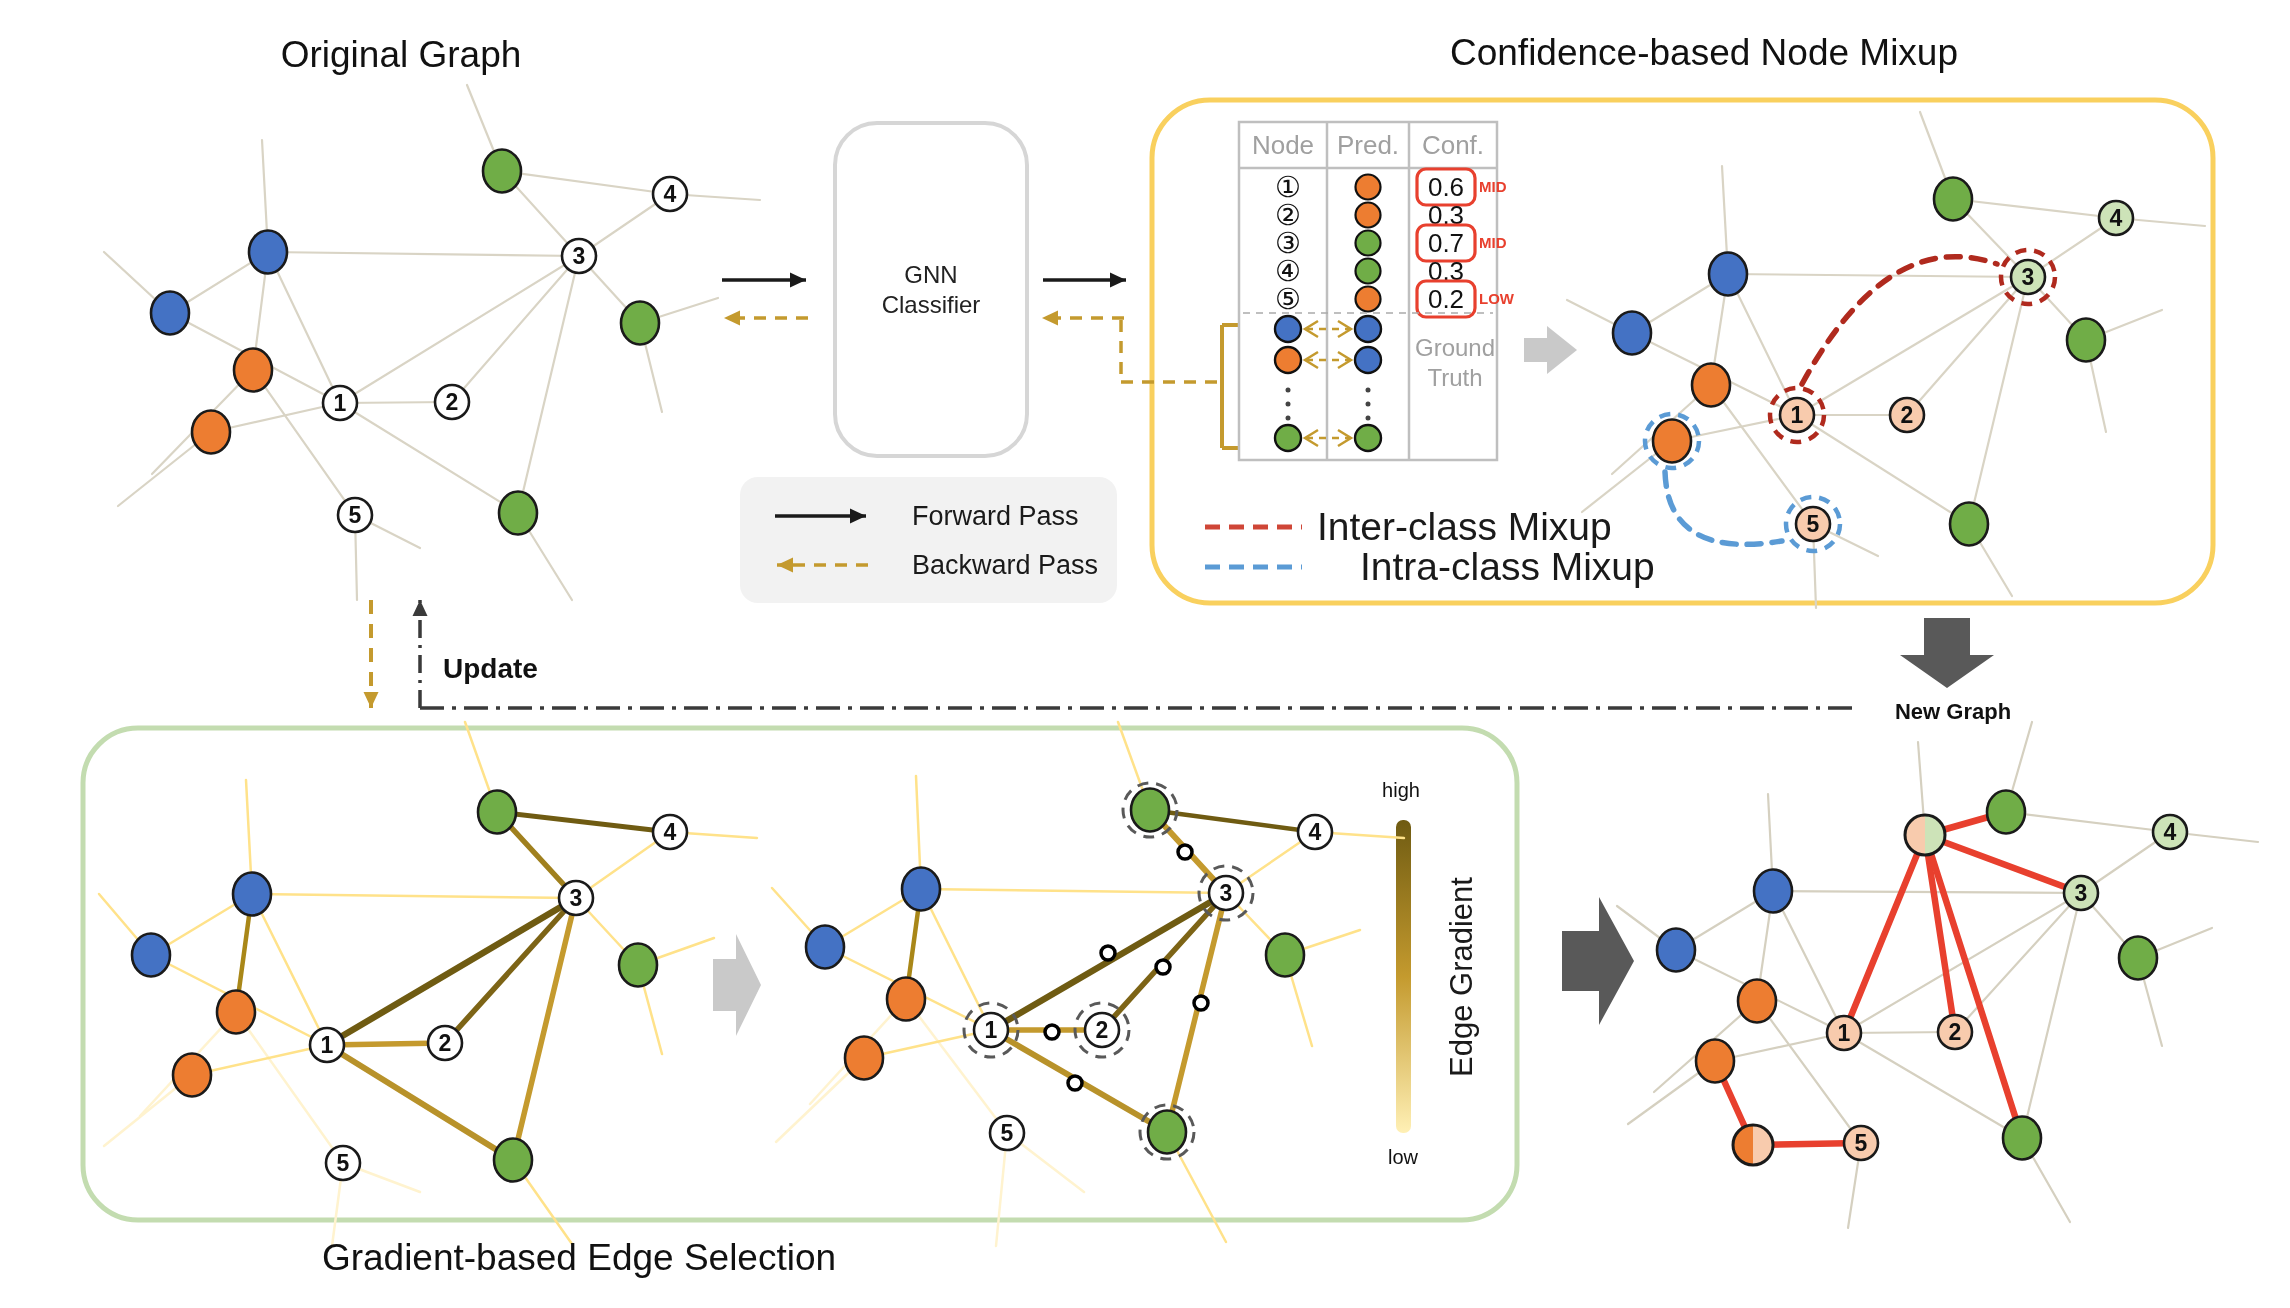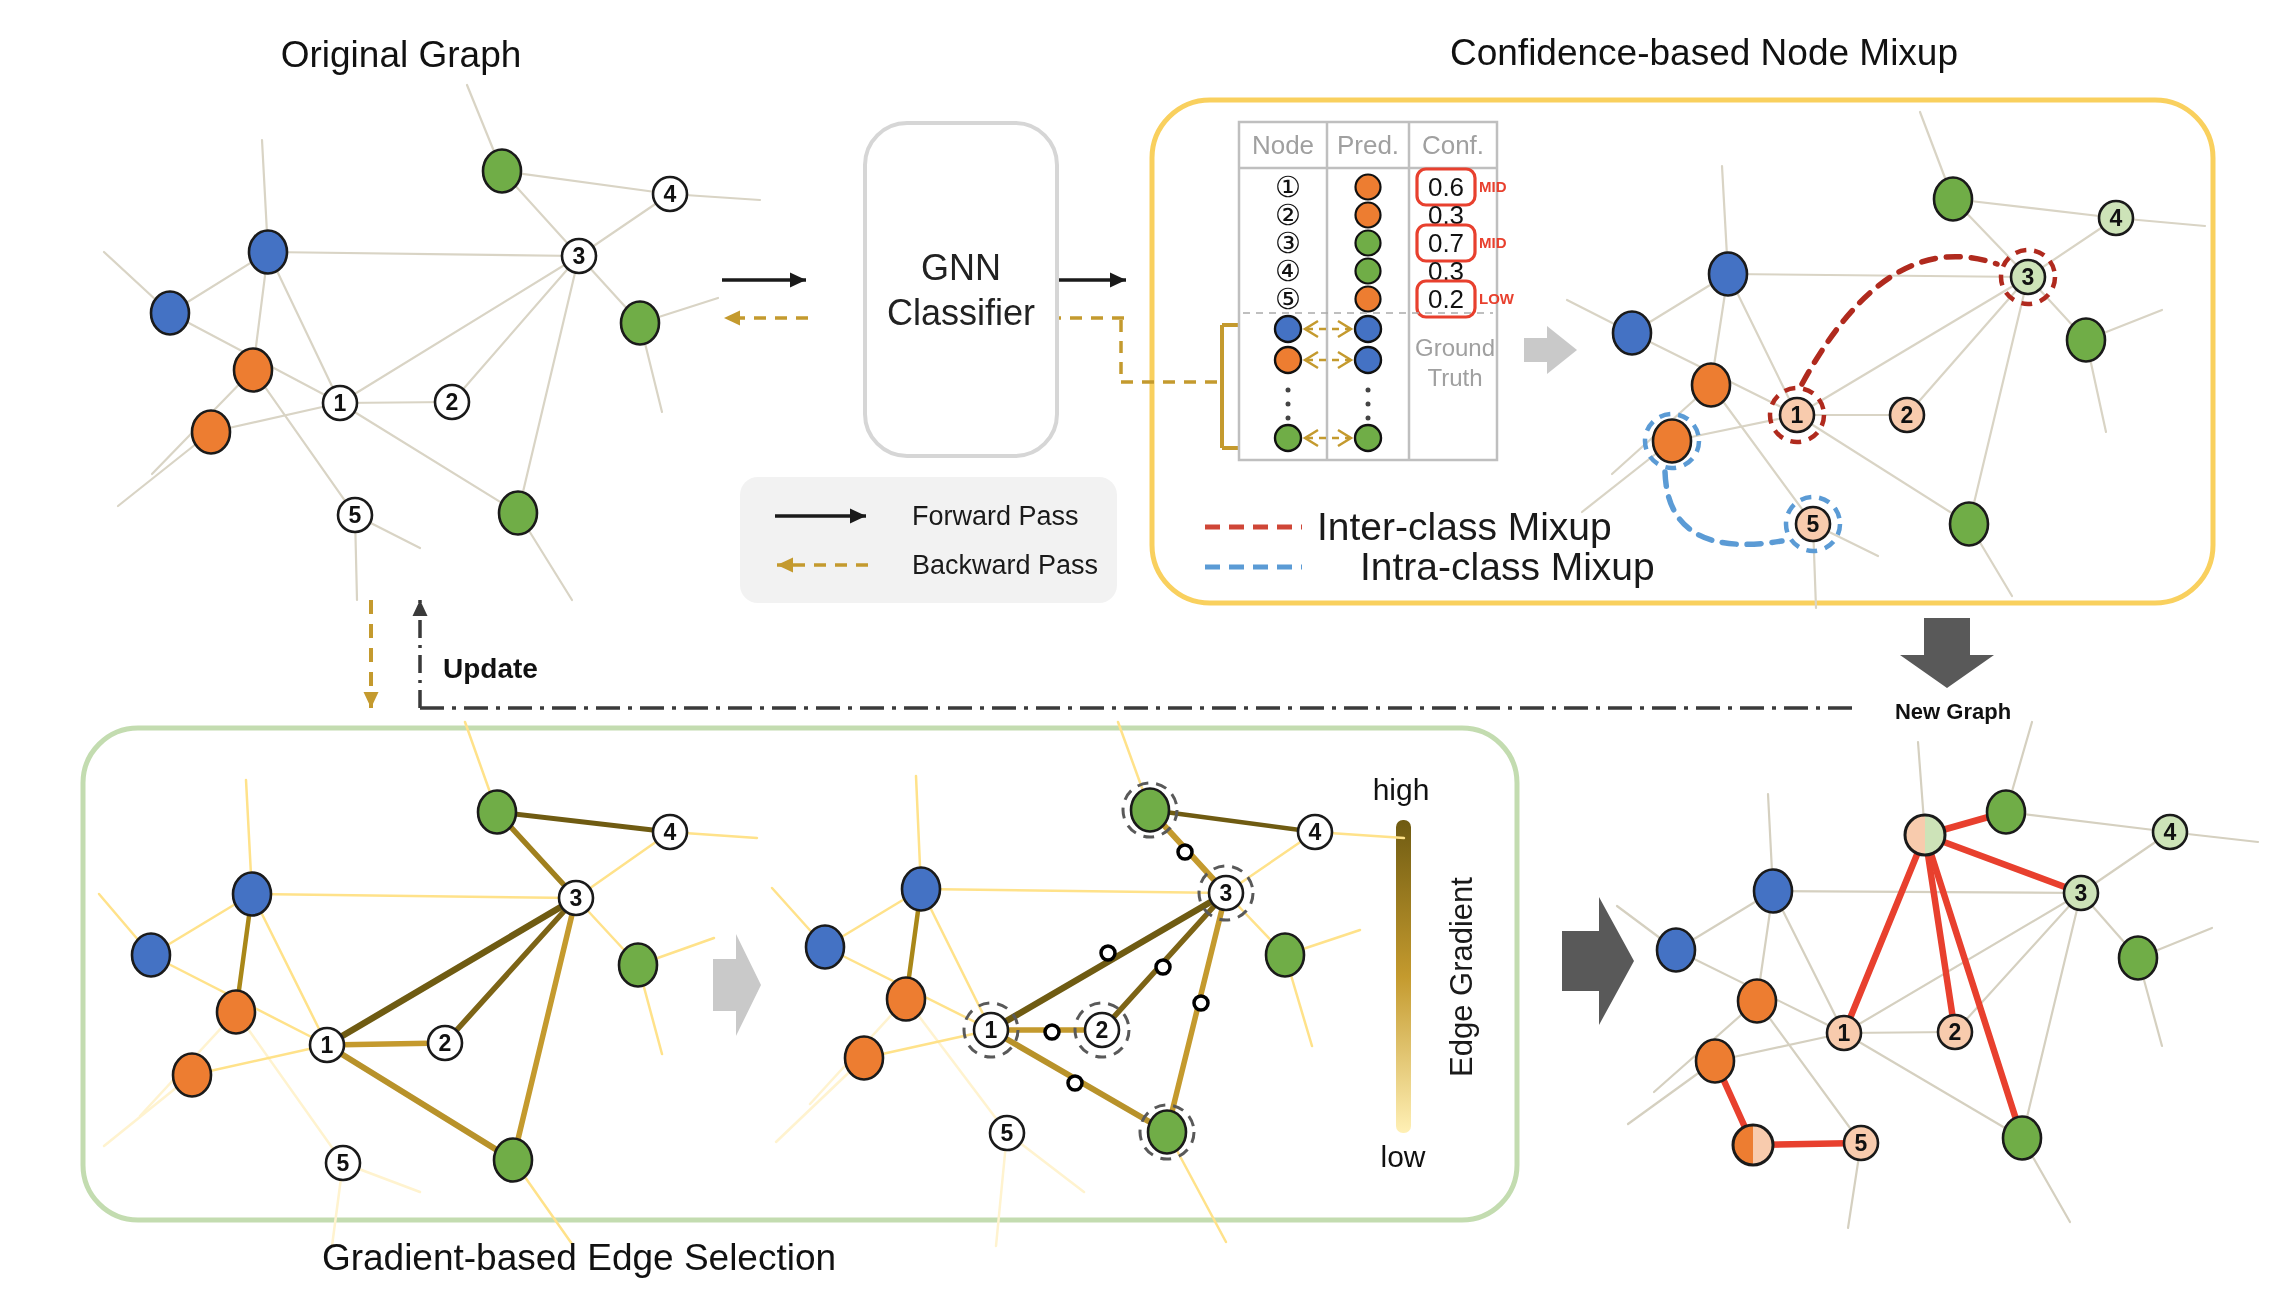--- a/index.html
+++ b/index.html
@@ -7,24 +7,24 @@
        font-family:"Liberation Sans","DejaVu Sans",sans-serif;color:#111;}
   svg{position:absolute;left:0;top:0;}
   svg text{font-family:"Liberation Sans","DejaVu Sans",sans-serif;}
   .t{position:absolute;transform:translate(-50%,-50%);white-space:nowrap;}
   .l{position:absolute;transform:translateY(-50%);white-space:nowrap;}
   .title{font-size:37px;font-weight:normal;}
   .sub{font-size:22px;font-weight:bold;}
   .gnnbox{position:absolute;left:833px;top:121px;width:196px;height:337px;
           box-sizing:border-box;border:4px solid #D6D6D6;border-radius:44px;
           background:#fff;display:flex;flex-direction:column;align-items:center;
-          justify-content:center;font-size:36px;line-height:1.25;color:#222;margin-left:30px;}
+          justify-content:center;font-size:24px;line-height:1.25;color:#222;}
   .leg{font-size:27px;color:#1a1a1a;}
   .mleg{font-size:39px;color:#1a1a1a;}
-  .cb{font-size:30px;color:#111;}
+  .cb{font-size:20px;color:#111;}
   .rot{position:absolute;transform:translate(-50%,-50%) rotate(-90deg);
        white-space:nowrap;font-size:31px;color:#1a1a1a;}
 </style>
 </head>
 <body>
 
 <svg id="diagram" width="2290" height="1308" viewBox="0 0 2290 1308">
     <defs>
       <linearGradient id="cbgrad" x1="0" y1="0" x2="0" y2="1">
         <stop offset="0%" stop-color="#6F5B12"></stop>

